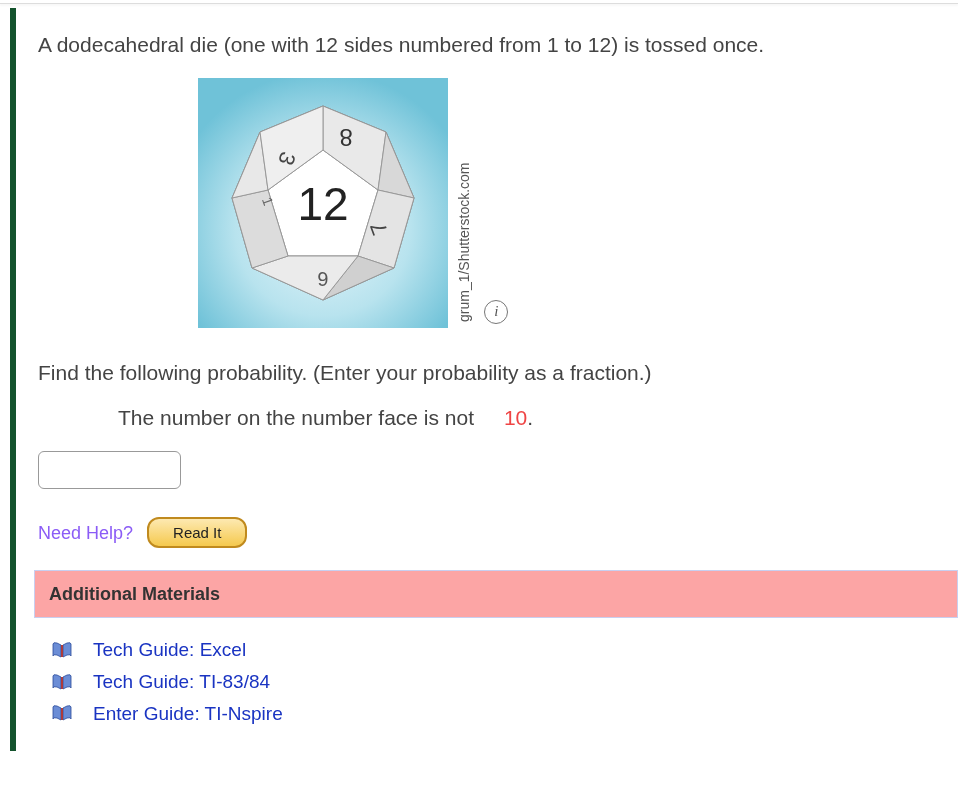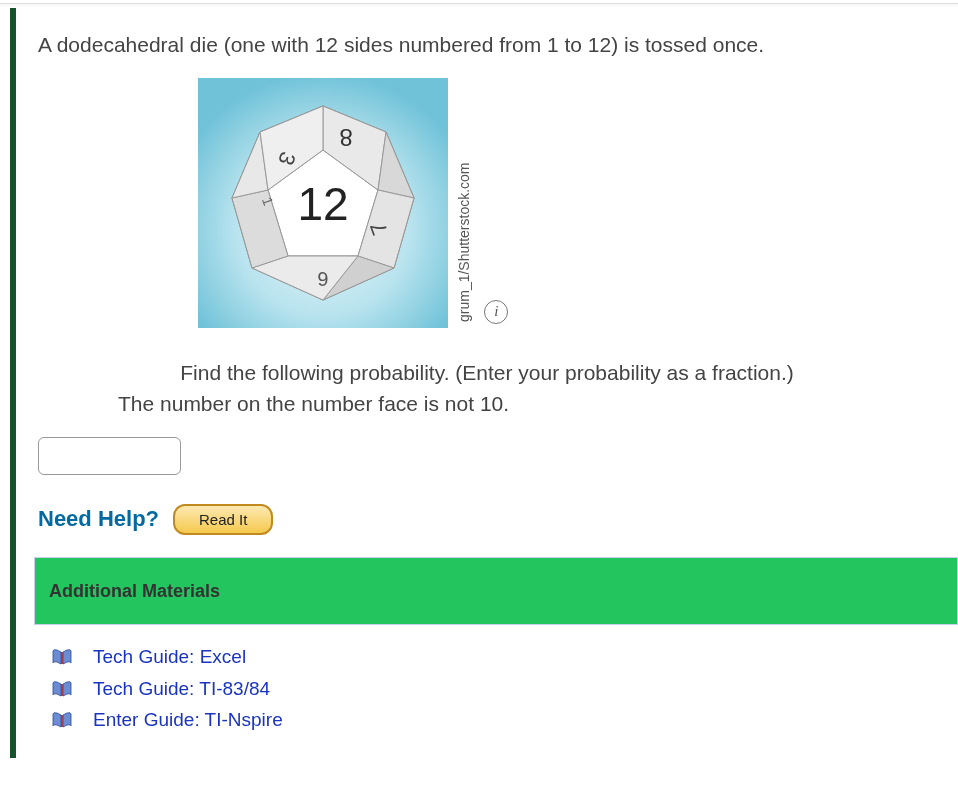--- a/index.html
+++ b/index.html
@@ -76,64 +76,65 @@
     display: inline-flex;
     align-items: center;
     justify-content: center;
     font-style: italic;
     font-family: Georgia, serif;
     font-size: 15px;
     color: #555;
     cursor: pointer;
   }
   .instruction {
-    text-align: center;
+    margin-bottom: 14px;
   }
   .subquestion {
     margin-left: 80px;
     margin-bottom: 18px;
   }
   .highlight-num {
-    color: #404040;
+    color: #ef4444;
+    margin-left: 24px;
   }
   .answer-input {
     width: 125px;
     height: 36px;
     border: 1px solid #999;
     border-radius: 6px;
     font-size: 18px;
     padding: 0 8px;
     margin-bottom: 28px;
     display: block;
   }
   .need-help-row {
     display: flex;
     align-items: center;
     gap: 14px;
     margin-bottom: 22px;
   }
   .need-help-label {
-    color: #0369a1;
-    font-weight: bold;
-    font-size: 22px;
+    color: #8b5cf6;
+    font-weight: normal;
+    font-size: 18px;
   }
   .read-it-btn {
     background: linear-gradient(#fde9b1, #f5c94e);
     border: 2px solid #c08a1e;
     font-size: 15px;
     font-weight: normal;
     color: #222;
     padding: 5px 24px;
     cursor: pointer;
     border-radius: 12px;
   }
   .additional-header {
-    background: #22c55e;
+    background: #fca5a5;
     border: 1px solid #c8cff0;
-    padding: 20px 14px;
+    padding: 10px 14px;
     font-weight: bold;
     font-size: 18px;
     color: #333;
     margin-left: -4px;
     margin-right: -22px;
     margin-bottom: 18px;
   }
   .materials-list {
     padding: 0 0 20px 14px;
   }

